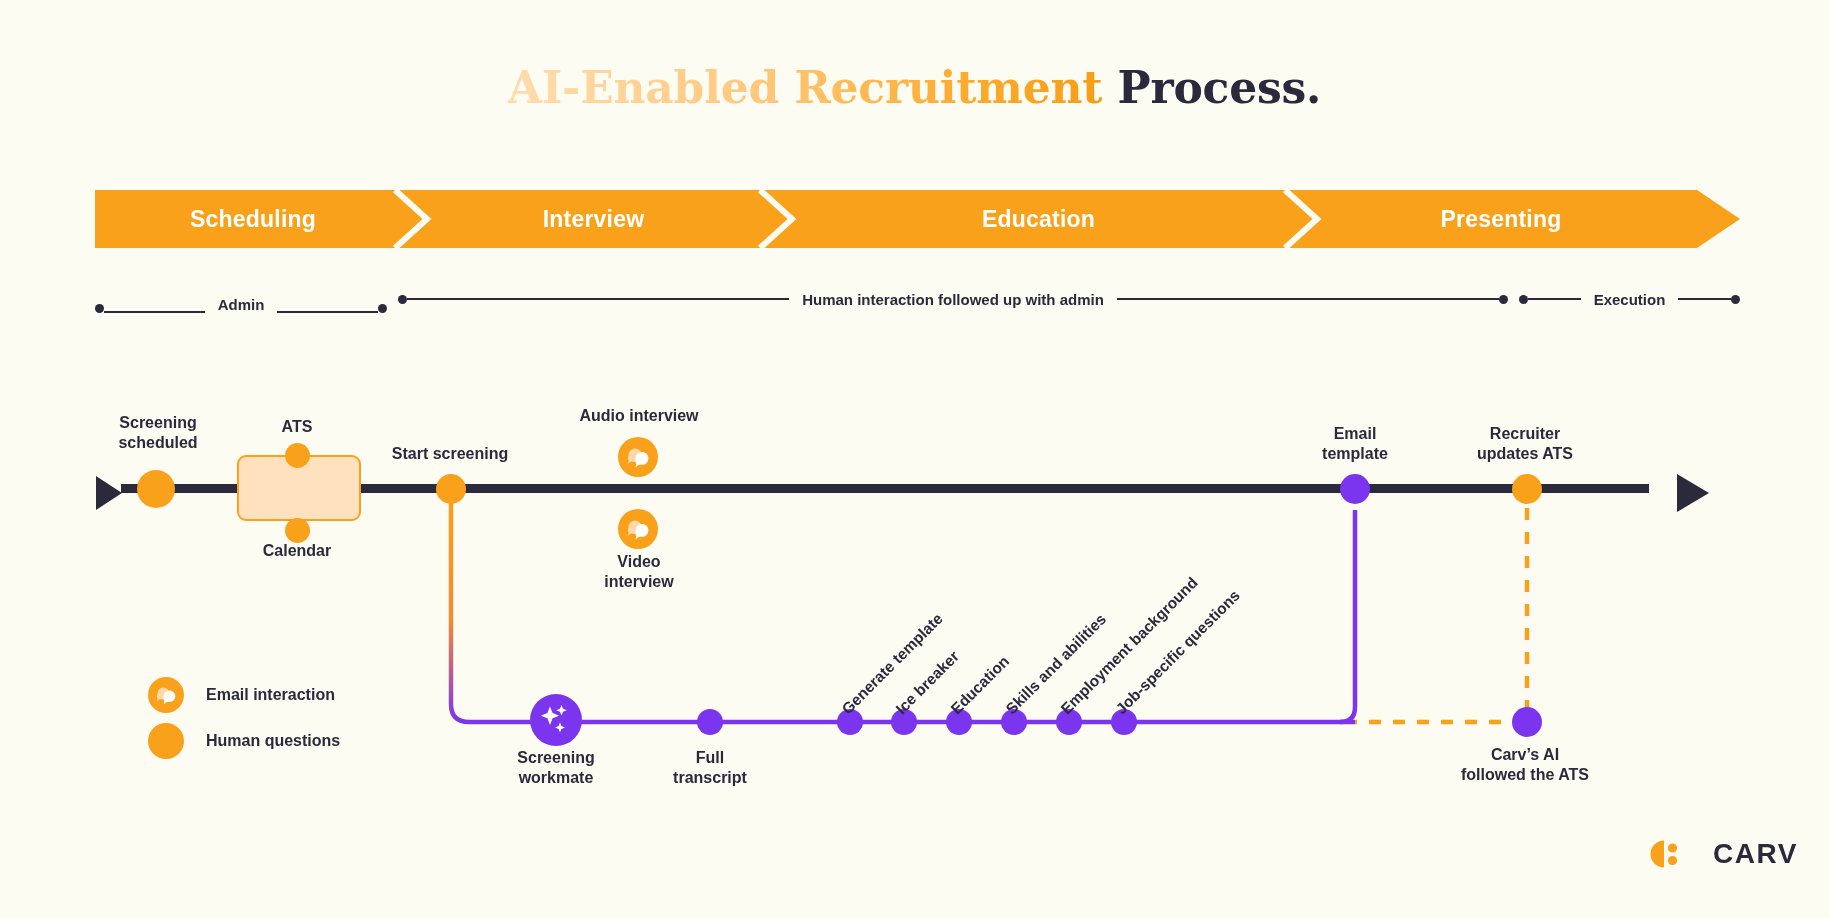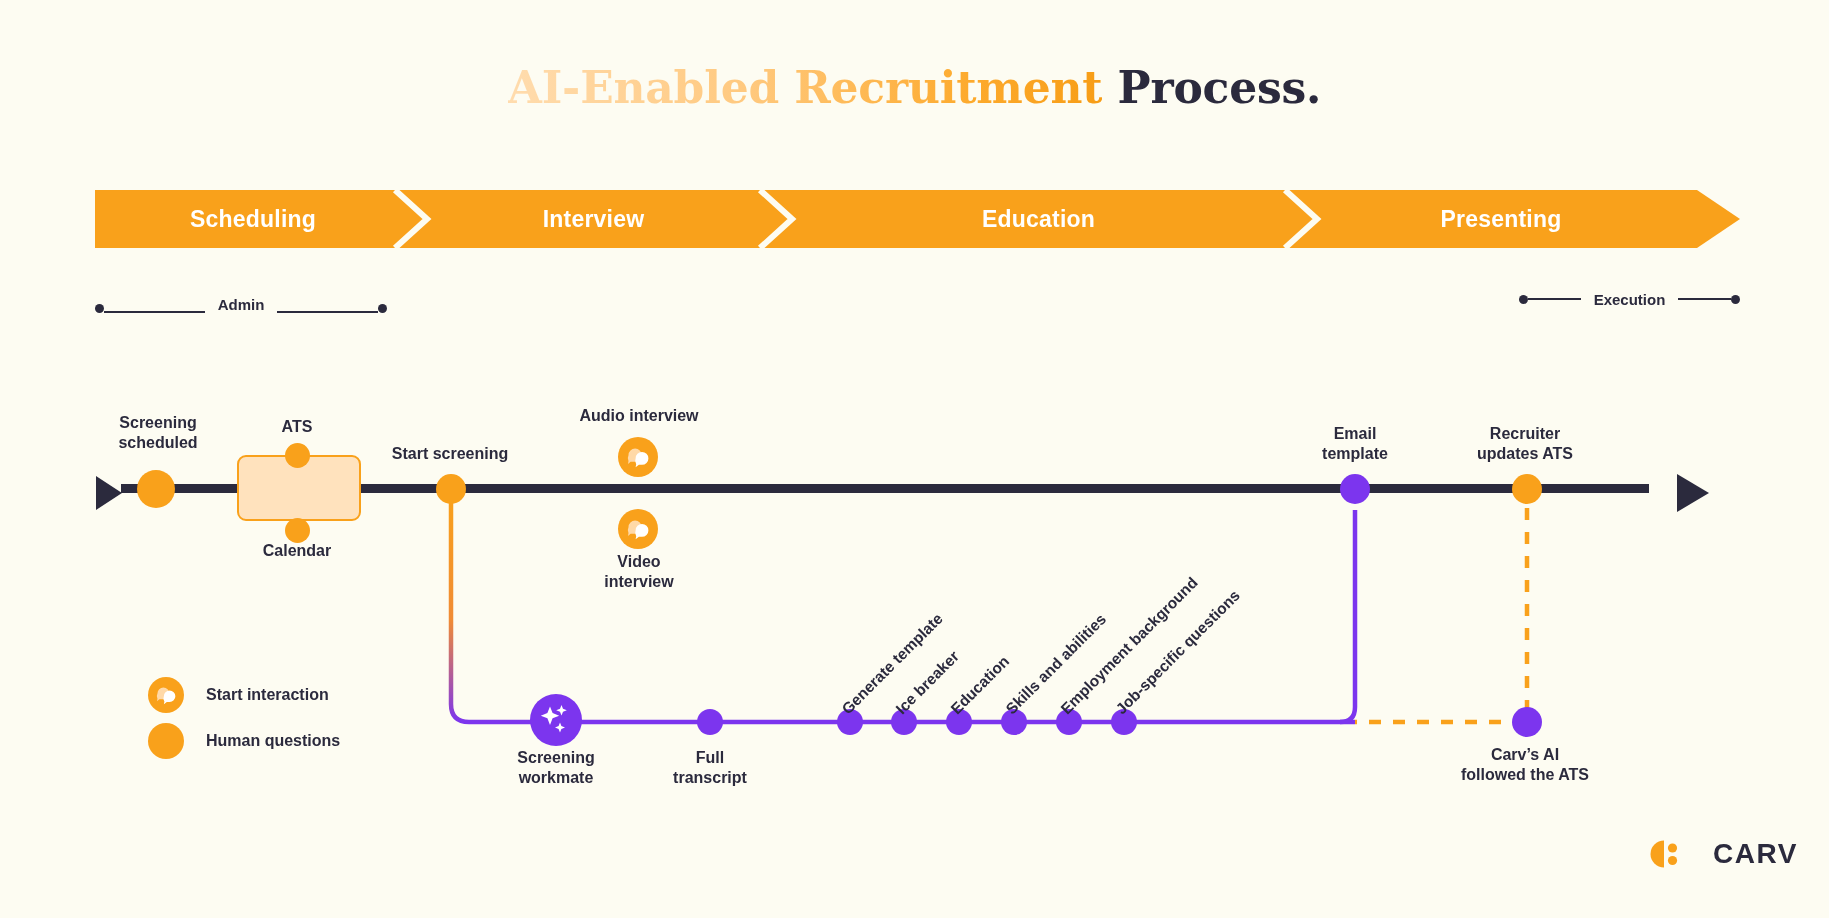--- a/index.html
+++ b/index.html
@@ -138,20 +138,27 @@
   </div>
 
   <div class="ruler">
     <div class="seg" style="left:0;width:292px;align-items:flex-end;">
       <div class="cap"></div>
       <div class="rule"></div>
       <div class="rtext">Admin</div>
       <div class="rule"></div>
       <div class="cap"></div>
     </div>
+    <div class="seg" style="left:303px;width:1110px;">
+      <div class="cap"></div>
+      <div class="rule"></div>
+      <div class="rtext">Human interaction followed up with admin</div>
+      <div class="rule"></div>
+      <div class="cap"></div>
+    </div>
     <div class="seg" style="left:1424px;width:221px;">
       <div class="cap"></div>
       <div class="rule"></div>
       <div class="rtext">Execution</div>
       <div class="rule"></div>
       <div class="cap"></div>
     </div>
   </div>
 
   <svg style="position:absolute;left:0;top:0;width:1829px;height:918px;" viewBox="0 0 1829 918" xmlns="http://www.w3.org/2000/svg">
@@ -246,21 +253,21 @@
   <div class="rot" style="left:1125px;top:700px;">Job-specific questions</div>
 
   <div class="legend">
     <div class="row">
       <div class="ico">
         <svg width="36" height="36" viewBox="0 0 40 40" xmlns="http://www.w3.org/2000/svg">
           <path d="M10.5 18.2a6.6 6.6 0 0 1 13.2 0 6.6 6.6 0 0 1-6.6 6.6h-4.5l-2.6 2.2.5-2.9a6.5 6.5 0 0 1 0-5.9z" fill="#ffd9a8"></path>
           <path d="M17.6 21.4a6.4 6.4 0 0 1 12.8 0 6.4 6.4 0 0 1-6.4 6.4h-3.1l-3.3 2.5.6-3.1a6.3 6.3 0 0 1-.6-5.8z" fill="#ffffff"></path>
         </svg>
       </div>
-      <div class="txt">Start interaction</div>
+      <div class="txt">Email interaction</div>
     </div>
     <div class="row">
       <div class="ico"></div>
       <div class="txt">Human questions</div>
     </div>
   </div>
 
   <div class="logo">
     <svg width="36" height="30" viewBox="0 0 36 30" xmlns="http://www.w3.org/2000/svg">
       <path d="M16 1.5A13.5 13.5 0 1 0 16 28.5Z" fill="#f9a11b"></path>

